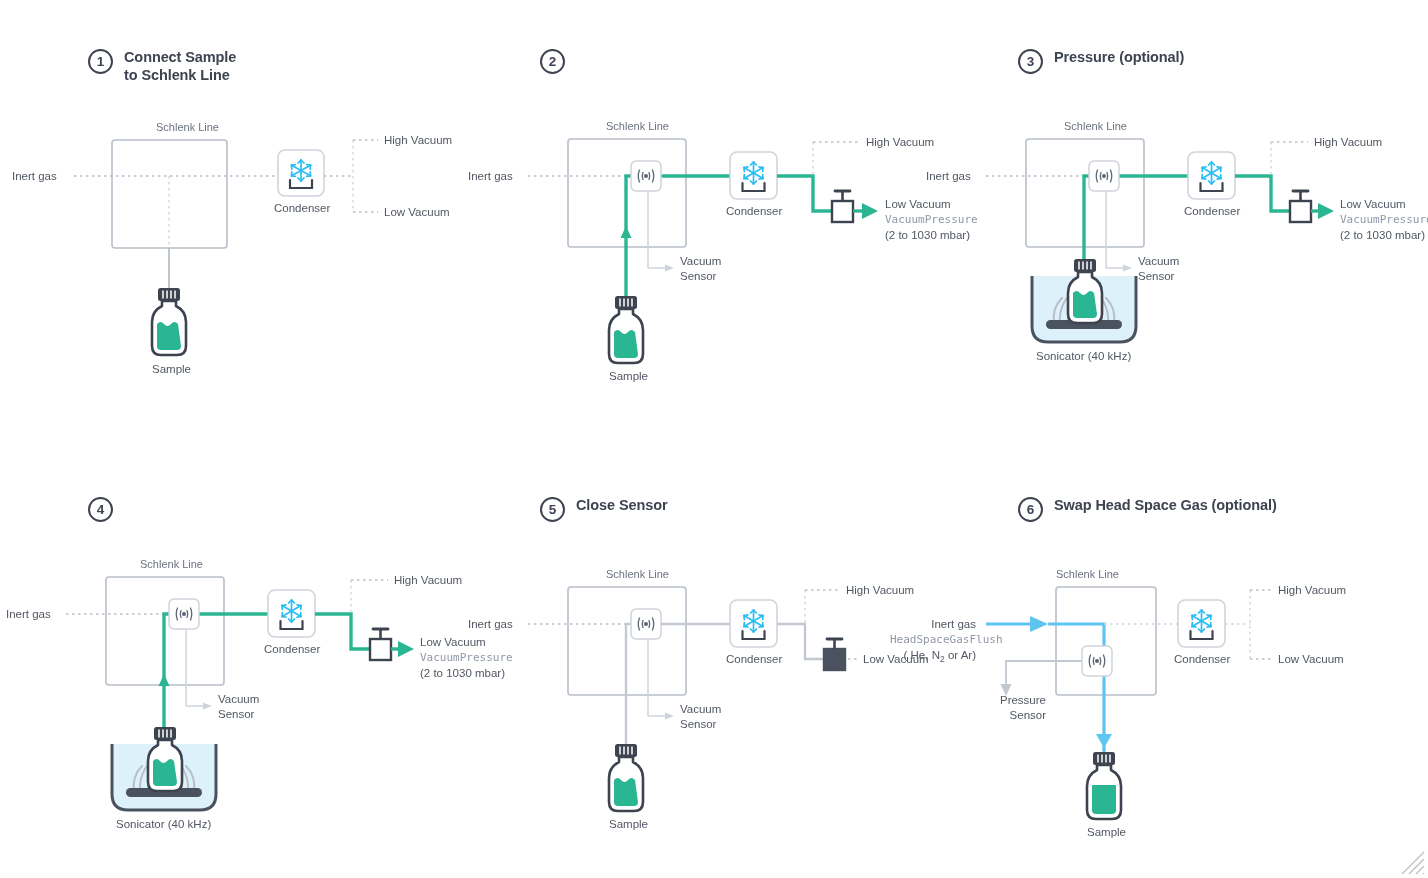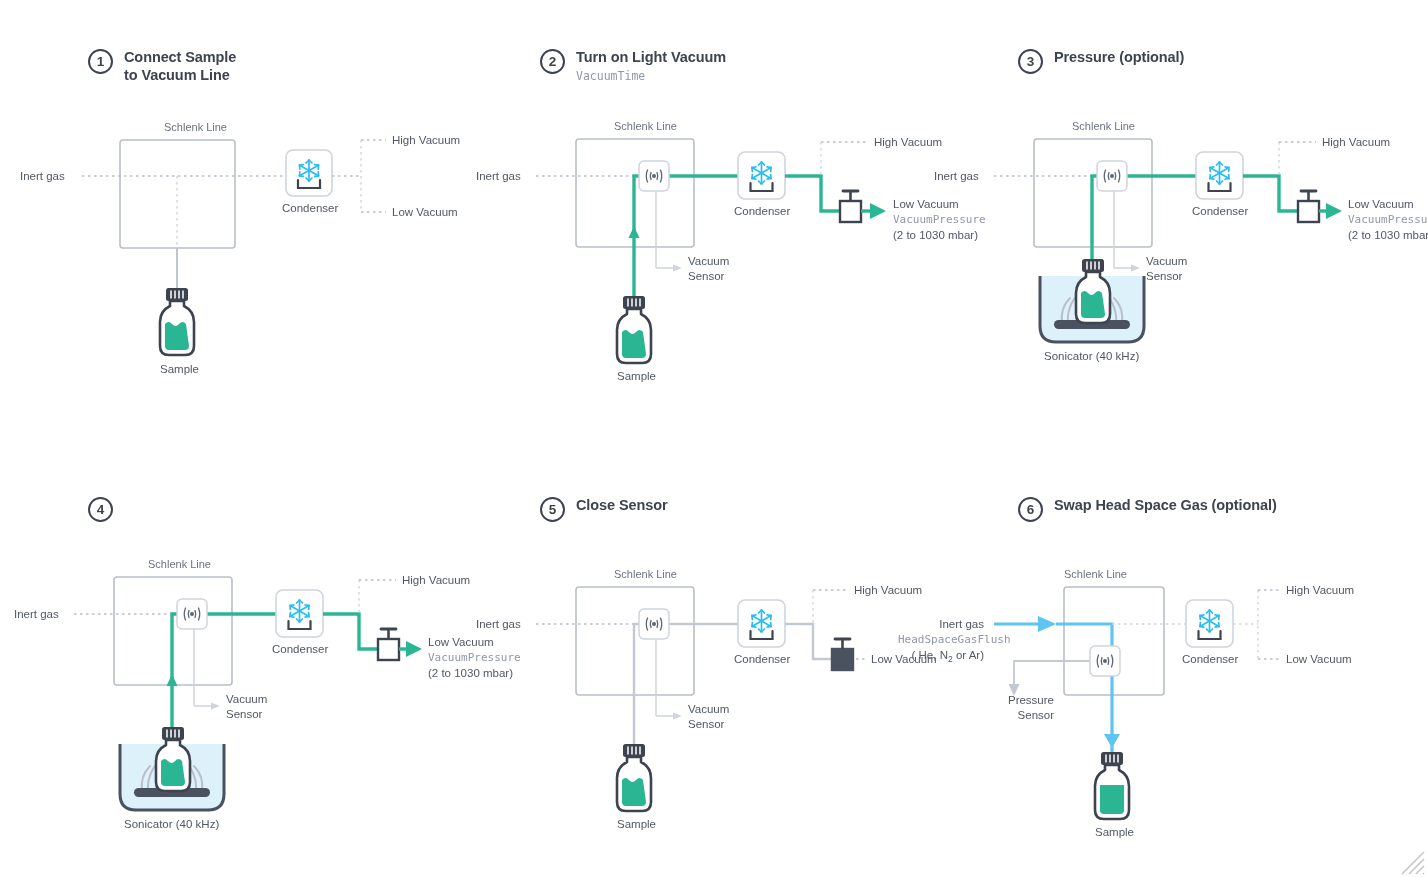--- a/index.html
+++ b/index.html
@@ -29,38 +29,38 @@
   }
   .header-text { margin-left: 11px; }
   .step-title {
     font-size: 14.5px; font-weight: bold; color: #3d4450;
     line-height: 18px; white-space: pre-line; letter-spacing: -0.1px;
   }
   .step-param {
     font-family: "DejaVu Sans Mono", monospace;
     font-size: 11.5px; color: #9097a8; line-height: 16px; margin-top: 2px;
   }
-  .diagram { position: absolute; left: 8px; }
+  .diagram { position: absolute; left: 0; }
   svg { display: block; overflow: visible; }
   .t { font-family: "Liberation Sans", sans-serif; font-size: 11.5px; fill: #515863; }
   .t-sm { font-family: "Liberation Sans", sans-serif; font-size: 11px; fill: #6b7280; }
   .t-mono { font-family: "DejaVu Sans Mono", monospace; font-size: 11px; fill: #9097a8; }
   .resize-handle { position: absolute; right: 2px; bottom: 2px; width: 34px; height: 34px; }
 </style>
 </head>
 <body>
 
 <div id="page">
 
 <div class="panel" style="left:88px; top:48px; width:420px; height:340px;">
   <div class="panel-header">
     <div class="step-circle">1</div>
     <div class="header-text">
       <div class="step-title">Connect Sample
-to Vacuum Line</div>
+to Schlenk Line</div>
     </div>
   </div>
   <div class="diagram" style="top:70px;">
     <svg width="380" height="260" viewBox="0 0 380 260">
 
       <text class="t-sm" x="68" y="13">Schlenk Line</text>
       <rect x="24" y="22" width="115" height="108" rx="3" fill="none" stroke="#b9bfc9" stroke-width="1.6"></rect>
 
       <text class="t" x="-76" y="62" text-anchor="start">Inert gas</text>
       <line x1="-14" y1="58" x2="190" y2="58" stroke="#b9bfc9" stroke-width="1.5" stroke-dasharray="2.5 3.5"></line>
@@ -110,24 +110,20 @@
         <path d="M 9 36 q 3.5 -4 7 0 q 3.5 4 7 0 q 3.5 -4 7 0 L 33 58 Q 33 62 29 62 L 13 62 Q 9 62 9 58 Z" fill="#2bb693"></path>
       </g>
       <text class="t" x="64" y="255">Sample</text>
     </svg>
   </div>
 </div>
 
 <div class="panel" style="left:540px; top:48px; width:440px; height:340px;">
   <div class="panel-header">
     <div class="step-circle">2</div>
-    <div class="header-text">
-      <div class="step-title">Turn on Light Vacuum</div>
-      <div class="step-param">VacuumTime</div>
-    </div>
   </div>
   <div class="diagram" style="top:70px;">
     <svg width="420" height="270" viewBox="0 0 420 270">
       <text class="t-sm" x="66" y="12">Schlenk Line</text>
       <rect x="28" y="21" width="118" height="108" rx="3" fill="none" stroke="#b9bfc9" stroke-width="1.6"></rect>
       <text class="t" x="-72" y="62">Inert gas</text>
       <line x1="-12" y1="58" x2="86" y2="58" stroke="#b9bfc9" stroke-width="1.5" stroke-dasharray="2.5 3.5"></line>
 
       <line x1="108" y1="58" x2="108" y2="150" stroke="#cfd4dc" stroke-width="1.5"></line>
       <path d="M 108 150 L 125 150" fill="none" stroke="#cfd4dc" stroke-width="1.5"></path>

